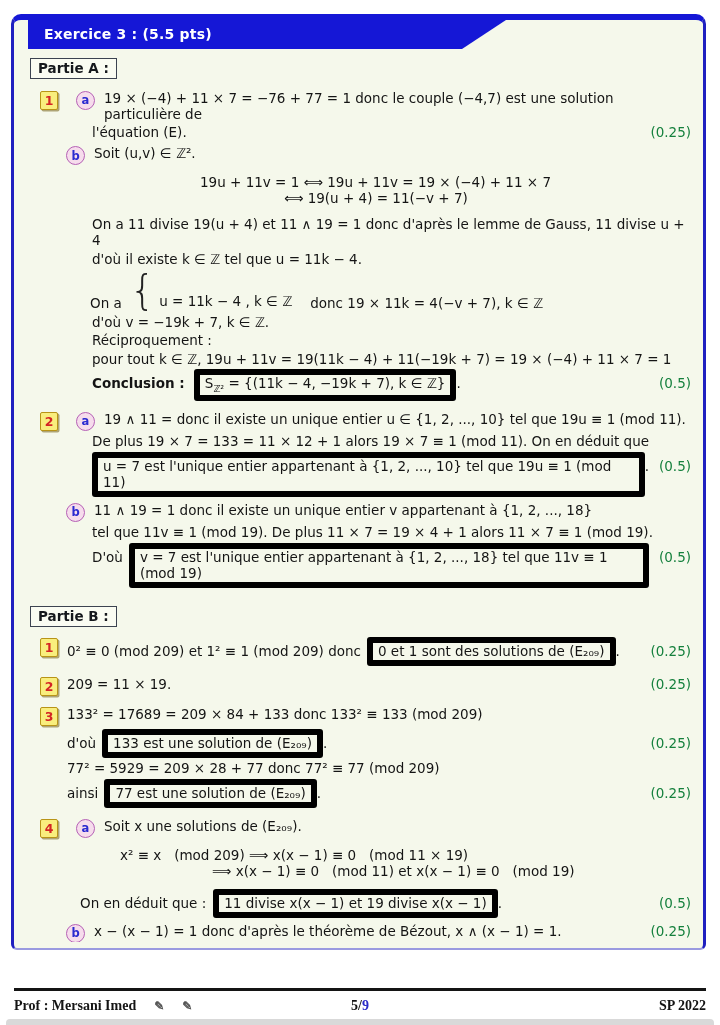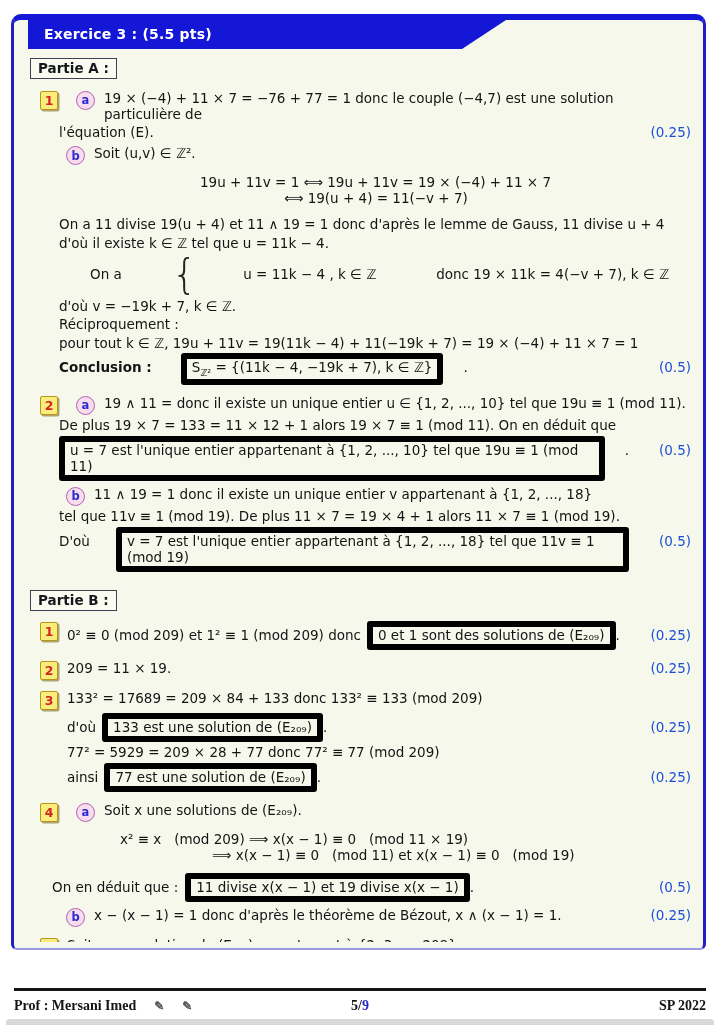--- a/index.html
+++ b/index.html
@@ -39,33 +39,33 @@
   }
   .circ {
     flex:none; display:inline-flex; width:17px; height:17px; align-items:center; justify-content:center;
     background:#f6dcec; border:1.2px solid #b661b6; border-radius:50%;
     color:#2b2bd0; font-weight:bold; font-size:11.5px;
     align-self:flex-start; margin-top:1px;
   }
   .gap { margin-right:9px; }
   .mlbadge { margin-left:12px; }
   .mlcirc  { margin-left:38px; }
-  .ind2 { margin-left:31px;gap:20px; }      
+  .ind2 { margin-left:64px; }      
   .indb { margin-left:39px; }      
-  .inddeduce { margin-left:24px; }
-  .pts { flex:none; color:#1d4ed8; margin-left:auto; padding-left:10px; }
+  .inddeduce { margin-left:52px; }
+  .pts { flex:none; color:#15803d; margin-left:auto; padding-left:10px; }
   .box { border:6px solid #000000; border-radius:3px; padding:0 5px 1px; }
   .bold { font-weight:bold; }
   .eq { white-space:pre; }
   .eqblock { margin:9px 0 10px; }
   .eqA1 { margin-left:172px; }
   .eqA2 { margin-left:256px; }
   .eqB1 { margin-left:92px; }
   .eqB2 { margin-left:184px; }
-  .sysrow { display:flex; align-items:center; margin:2px 0 2px 62px;gap:42px; }
+  .sysrow { display:flex; align-items:flex-end; margin:2px 0 2px 62px; }
   .brace { font-size:40px; font-weight:200; line-height:42px; margin:0 4px 0 8px; color:#222; }
   .syslines { display:flex; flex-direction:column; justify-content:center; line-height:20px; }
   .sysafter { margin-left:18px; }
   .secgap { margin-top:10px; }
   .smallgap { margin-top:5px; }
   sub { font-size:9.5px; }
 
   
   .footer {
     position:absolute; left:14px; right:14px; top:988px;

